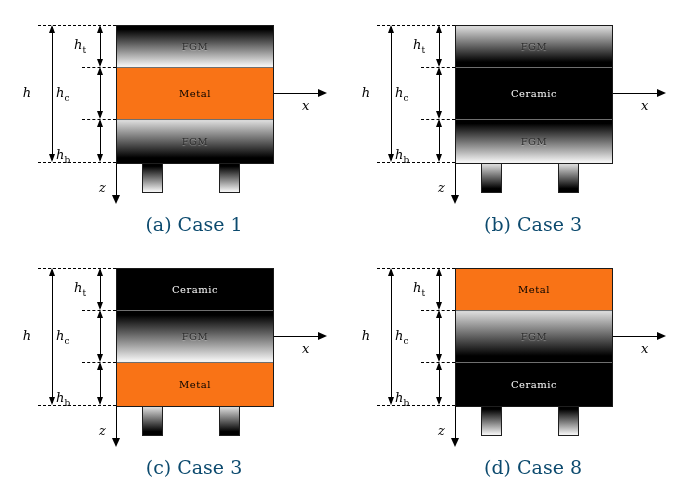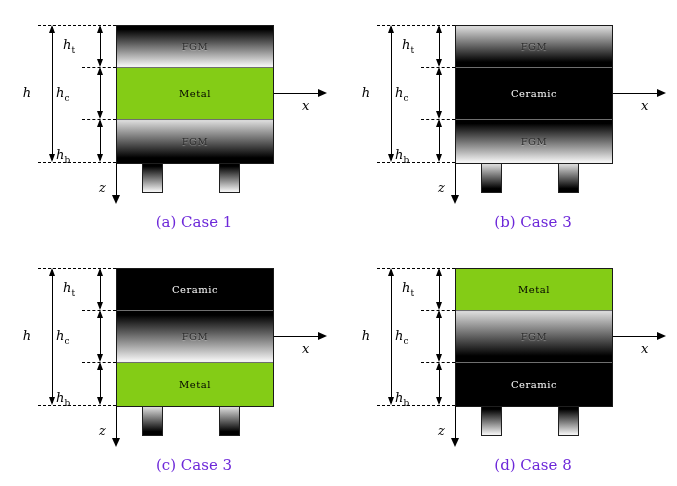--- a/index.html
+++ b/index.html
@@ -23,35 +23,35 @@
   .varr:before{top:0;border-bottom:8px solid #000;}
   .varr:after{bottom:0;border-top:8px solid #000;}
   .a-h{left:48px;top:25px;height:137px}
   .a-ht{left:96px;top:25px;height:42px}
   .a-hc{left:96px;top:67px;height:52px}
   .a-hb{left:96px;top:119px;height:43px}
 
   .dim-label{position:absolute;font-size:13px;font-style:italic;color:#000;line-height:1;}
   .dim-label sub{font-size:9px;font-style:normal;}
   .l-h{left:14px;top:86px;width:26px;text-align:center}
-  .l-ht{left:52px;top:38px;width:34px;text-align:center}
+  .l-ht{left:74px;top:38px;width:34px;text-align:left}
   .l-hc{left:56px;top:86px;width:34px;text-align:left}
   .l-hb{left:56px;top:148px;width:34px;text-align:left}
 
   
   .block{position:absolute;left:116px;top:25px;width:156px;height:137px;
          border:1px solid #1a1a1a;}
   .layer{position:relative;width:100%;display:flex;align-items:center;
          justify-content:center;box-sizing:border-box;}
   .layer.l0{height:42px}.layer.l1{height:52px}.layer.l2{height:43px}
   .layer:not(:last-child){border-bottom:1px solid #6f6f6f;}
   .layer-label{font-size:10px;letter-spacing:.5px;}
   .black{background:#000000}
   .black .layer-label{color:#fff}
-  .white{background:#84cc16}
+  .white{background:#f97316}
   .white .layer-label{color:#000}
   .grad-black-to-white{background:linear-gradient(180deg,#000 8%,#f2f2f2 97%);}
   .grad-white-to-black{background:linear-gradient(180deg,#d8d8d8 3%,#000 88%);}
   .grad-black-to-white .layer-label,.grad-white-to-black .layer-label{
     color:#2b2b2b;text-shadow:0 1px 1px rgba(255,255,255,.35);}
 
   
   .leg{position:absolute;top:163px;width:21px;height:30px;box-sizing:border-box;
        border:1px solid #1f1f1f;}
   .leg-1{left:142px}.leg-2{left:219px}
@@ -63,21 +63,21 @@
     border-left:9px solid #000;}
   .zaxis{position:absolute;left:116px;top:163px;width:1px;height:32px;background:#000;}
   .zaxis:after{content:"";position:absolute;left:-4px;bottom:-9px;
     border-left:4px solid transparent;border-right:4px solid transparent;
     border-top:9px solid #000;}
   .axis-label{position:absolute;font-size:13px;font-style:italic;color:#000;}
   .l-x{left:302px;top:98px}
   .l-z{left:99px;top:180px}
 
   .caption{position:absolute;left:96px;top:213px;width:196px;text-align:center;
-           font-size:15px;color:#6d28d9;}
+           font-size:19px;color:#0c4a6e;}
 </style>
 </head>
 <body>
 
 <div class="stage">
 
   <div class="panel panel-a">
     <div class="dash full d-top"></div>
     <div class="dash full d-bot"></div>
     <div class="dash short d-b1"></div>

